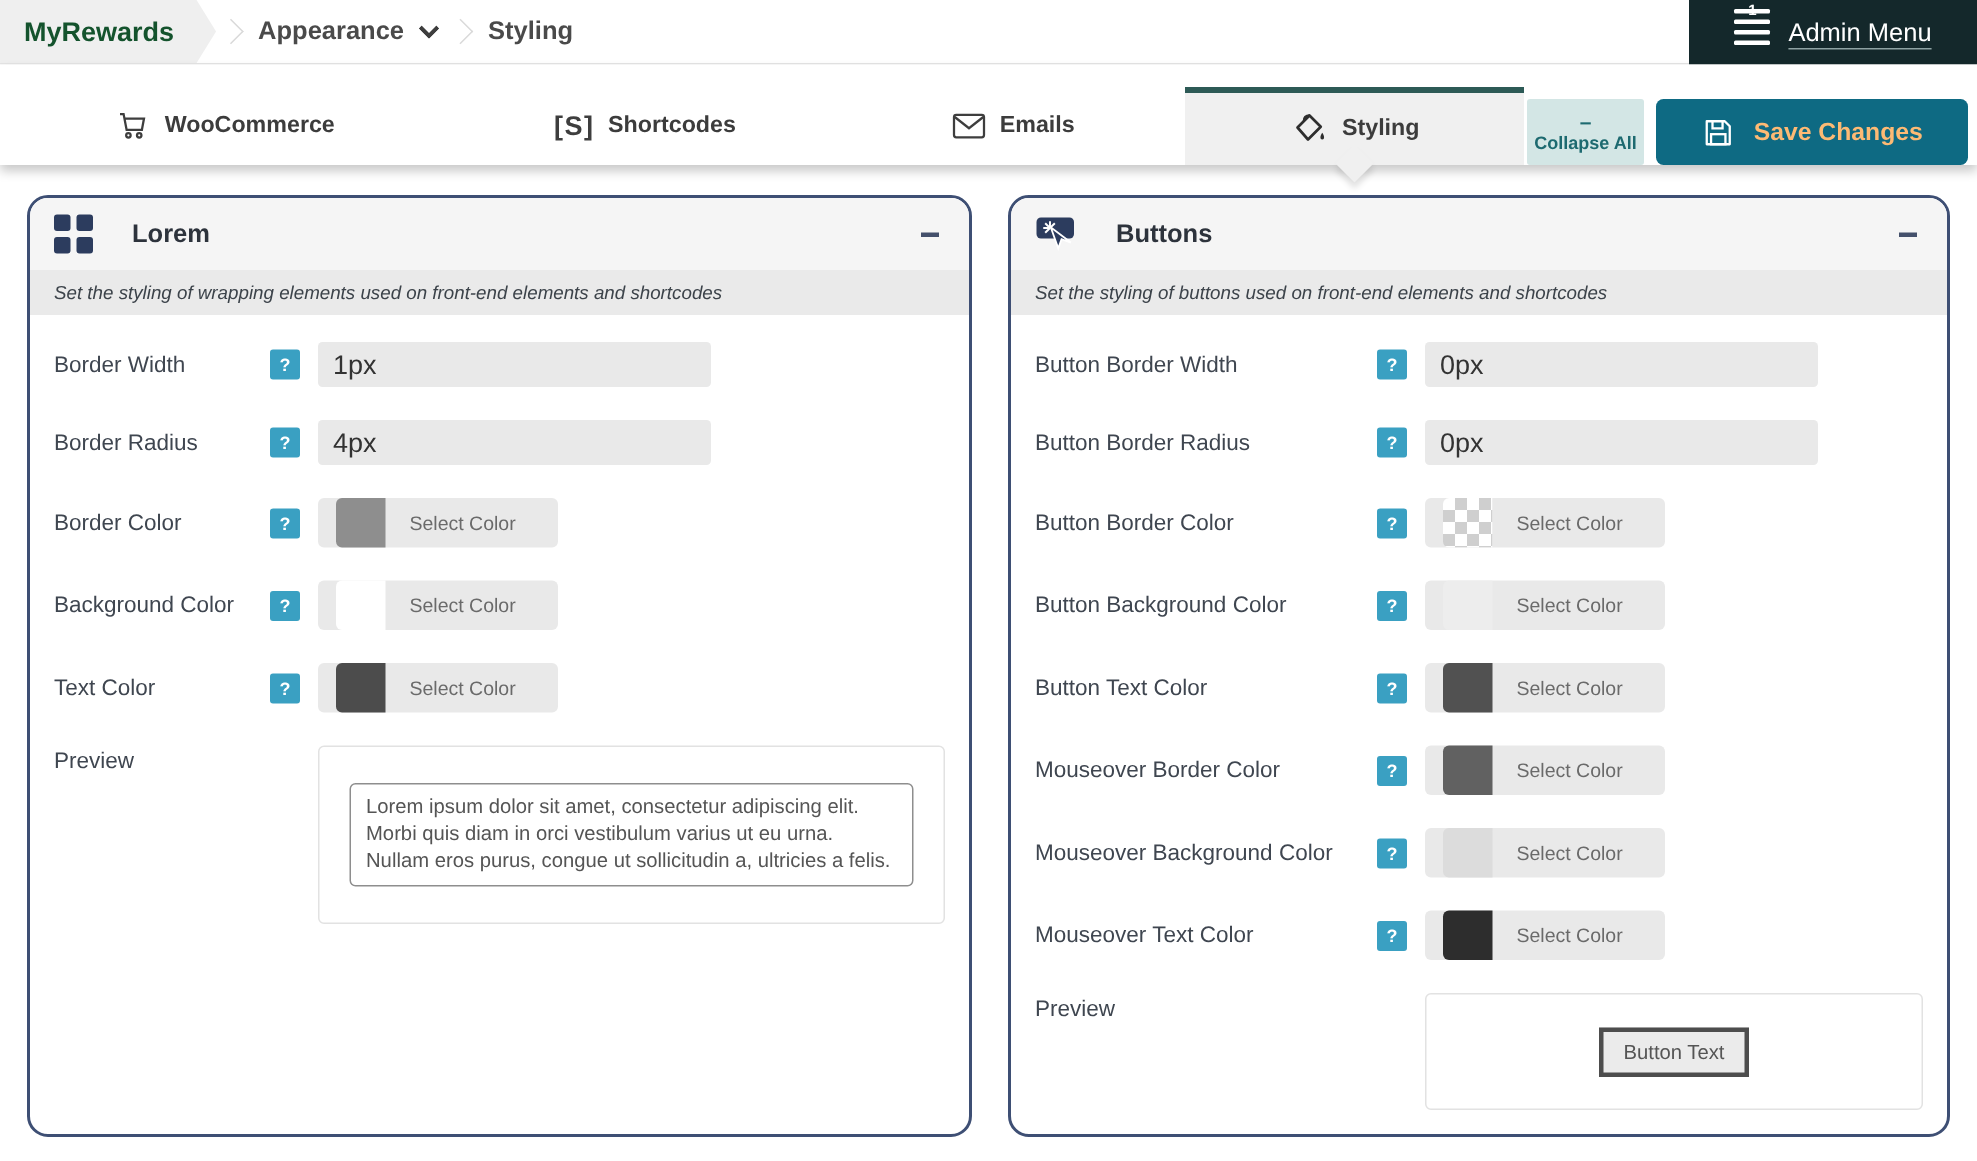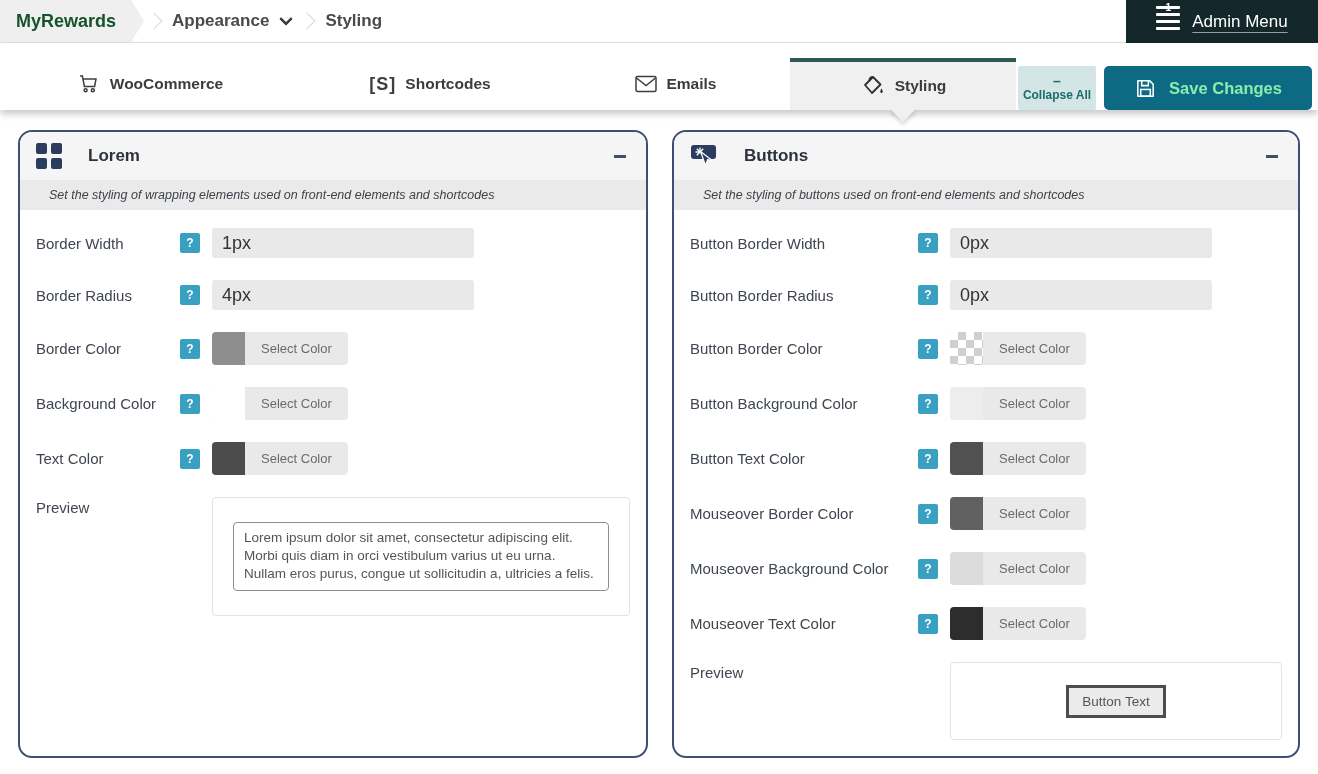--- a/index.html
+++ b/index.html
@@ -43,53 +43,53 @@
     background:#f0f0f0; transform:translateX(-50%) rotate(45deg); z-index:6;
     box-shadow:3px 3px 4px rgba(0,0,0,0.12); }
   .tab svg { flex:0 0 auto; }
   .glyph-short { font-size:18px; font-weight:bold; color:#3e3e3e; letter-spacing:1px; }
   .btn-collapse { position:absolute; right:222px; bottom:0; width:78px; height:44px;
     background:#d3e6e5; border:0; border-radius:2px; cursor:pointer; color:#1d6a70;
     display:flex; flex-direction:column; align-items:center; justify-content:center; line-height:1.1; }
   .btn-collapse .dash { font-size:14px; font-weight:bold; }
   .btn-collapse .cap { font-size:12px; font-weight:bold; }
   .btn-save { position:absolute; right:6px; bottom:0; width:208px; height:44px;
-    background:#0e6a83; border:0; border-radius:5px; cursor:pointer; color:#86efac;
+    background:#0e6a83; border:0; border-radius:5px; cursor:pointer; color:#fdba74;
     display:flex; align-items:center; justify-content:center; gap:12px;
     font-size:16.5px; font-weight:bold; font-family:"Liberation Sans",sans-serif; }
 
   
   .content { display:flex; gap:24px; padding:20px 18px 0 18px; background:#fff; }
   .panel { border:2px solid #3e4f74; border-radius:14px; background:#fff; overflow:hidden;
     display:flex; flex-direction:column; }
   .panel-blocks { width:630px; }
   .panel-buttons { width:628px; }
   .panel-header { height:48px; background:#f5f5f5; display:flex; align-items:center;
     padding:0 18px 0 16px; gap:26px; }
   .panel-title { font-size:17px; font-weight:bold; color:#2d333c; flex:1; }
   .collapse-btn { width:16px; height:16px; border:0; background:transparent; cursor:pointer;
     position:relative; }
   .collapse-btn::before { content:''; position:absolute; left:2px; top:7px; width:12px; height:3px;
     background:#44506b; }
-  .panel-desc { background:#eaeaea; padding:8px 29px; font-size:12.5px; font-style:italic; color:#3c434a; }
+  .panel-desc { background:#eaeaea; padding:8px 16px; font-size:12.5px; font-style:italic; color:#3c434a; }
   .panel-body { padding:18px 16px 16px 16px; flex:1; }
 
   .grid-icon { display:grid; grid-template-columns:11px 11px; grid-template-rows:11px 11px; gap:4px; }
   .grid-icon span { background:#2c3c5e; border-radius:2px; }
 
   .row { display:flex; align-items:center; margin-bottom:22px; }
   .lbl { width:144px; font-size:15px; color:#3f4650; flex:0 0 auto; }
   .panel-buttons .lbl { width:228px; }
   .help { width:20px; height:20px; flex:0 0 auto; background:#3aa0c2; color:#fff; border-radius:2px;
     font-size:12px; font-weight:bold; display:flex; align-items:center; justify-content:center;
     margin-right:12px; cursor:pointer; }
   .txt { width:262px; height:30px; background:#e9e9e9; border:0; border-radius:3px;
     padding:0 10px; font-size:18px; color:#333; font-family:"Liberation Sans",sans-serif; }
   .colorbtn { display:inline-flex; align-items:center; background:#e9e9e9; border:0;
-    border-radius:4px; padding:0; cursor:pointer; height:33px; }
+    border-radius:4px; padding:12px; cursor:pointer; height:33px; }
   .swatch { width:33px; height:33px; border-radius:4px 0 0 4px; display:block; }
   .swatch.checker { background-image:
       linear-gradient(45deg,#cfcfcf 25%,transparent 25%,transparent 75%,#cfcfcf 75%),
       linear-gradient(45deg,#cfcfcf 25%,#ffffff 25%,#ffffff 75%,#cfcfcf 75%);
     background-size:16px 16px; background-position:0 0,8px 8px; }
   .colorbtn .cl { padding:0 16px; font-size:13px; color:#6a6a6a; }
   .row-preview { align-items:flex-start; margin-bottom:0; }
   .row-preview .lbl { padding-top:2px; }
   .spacer { width:32px; flex:0 0 auto; }
   .preview-box { flex:1; border:1px solid #e2e2e2; border-radius:4px; background:#fff; }

